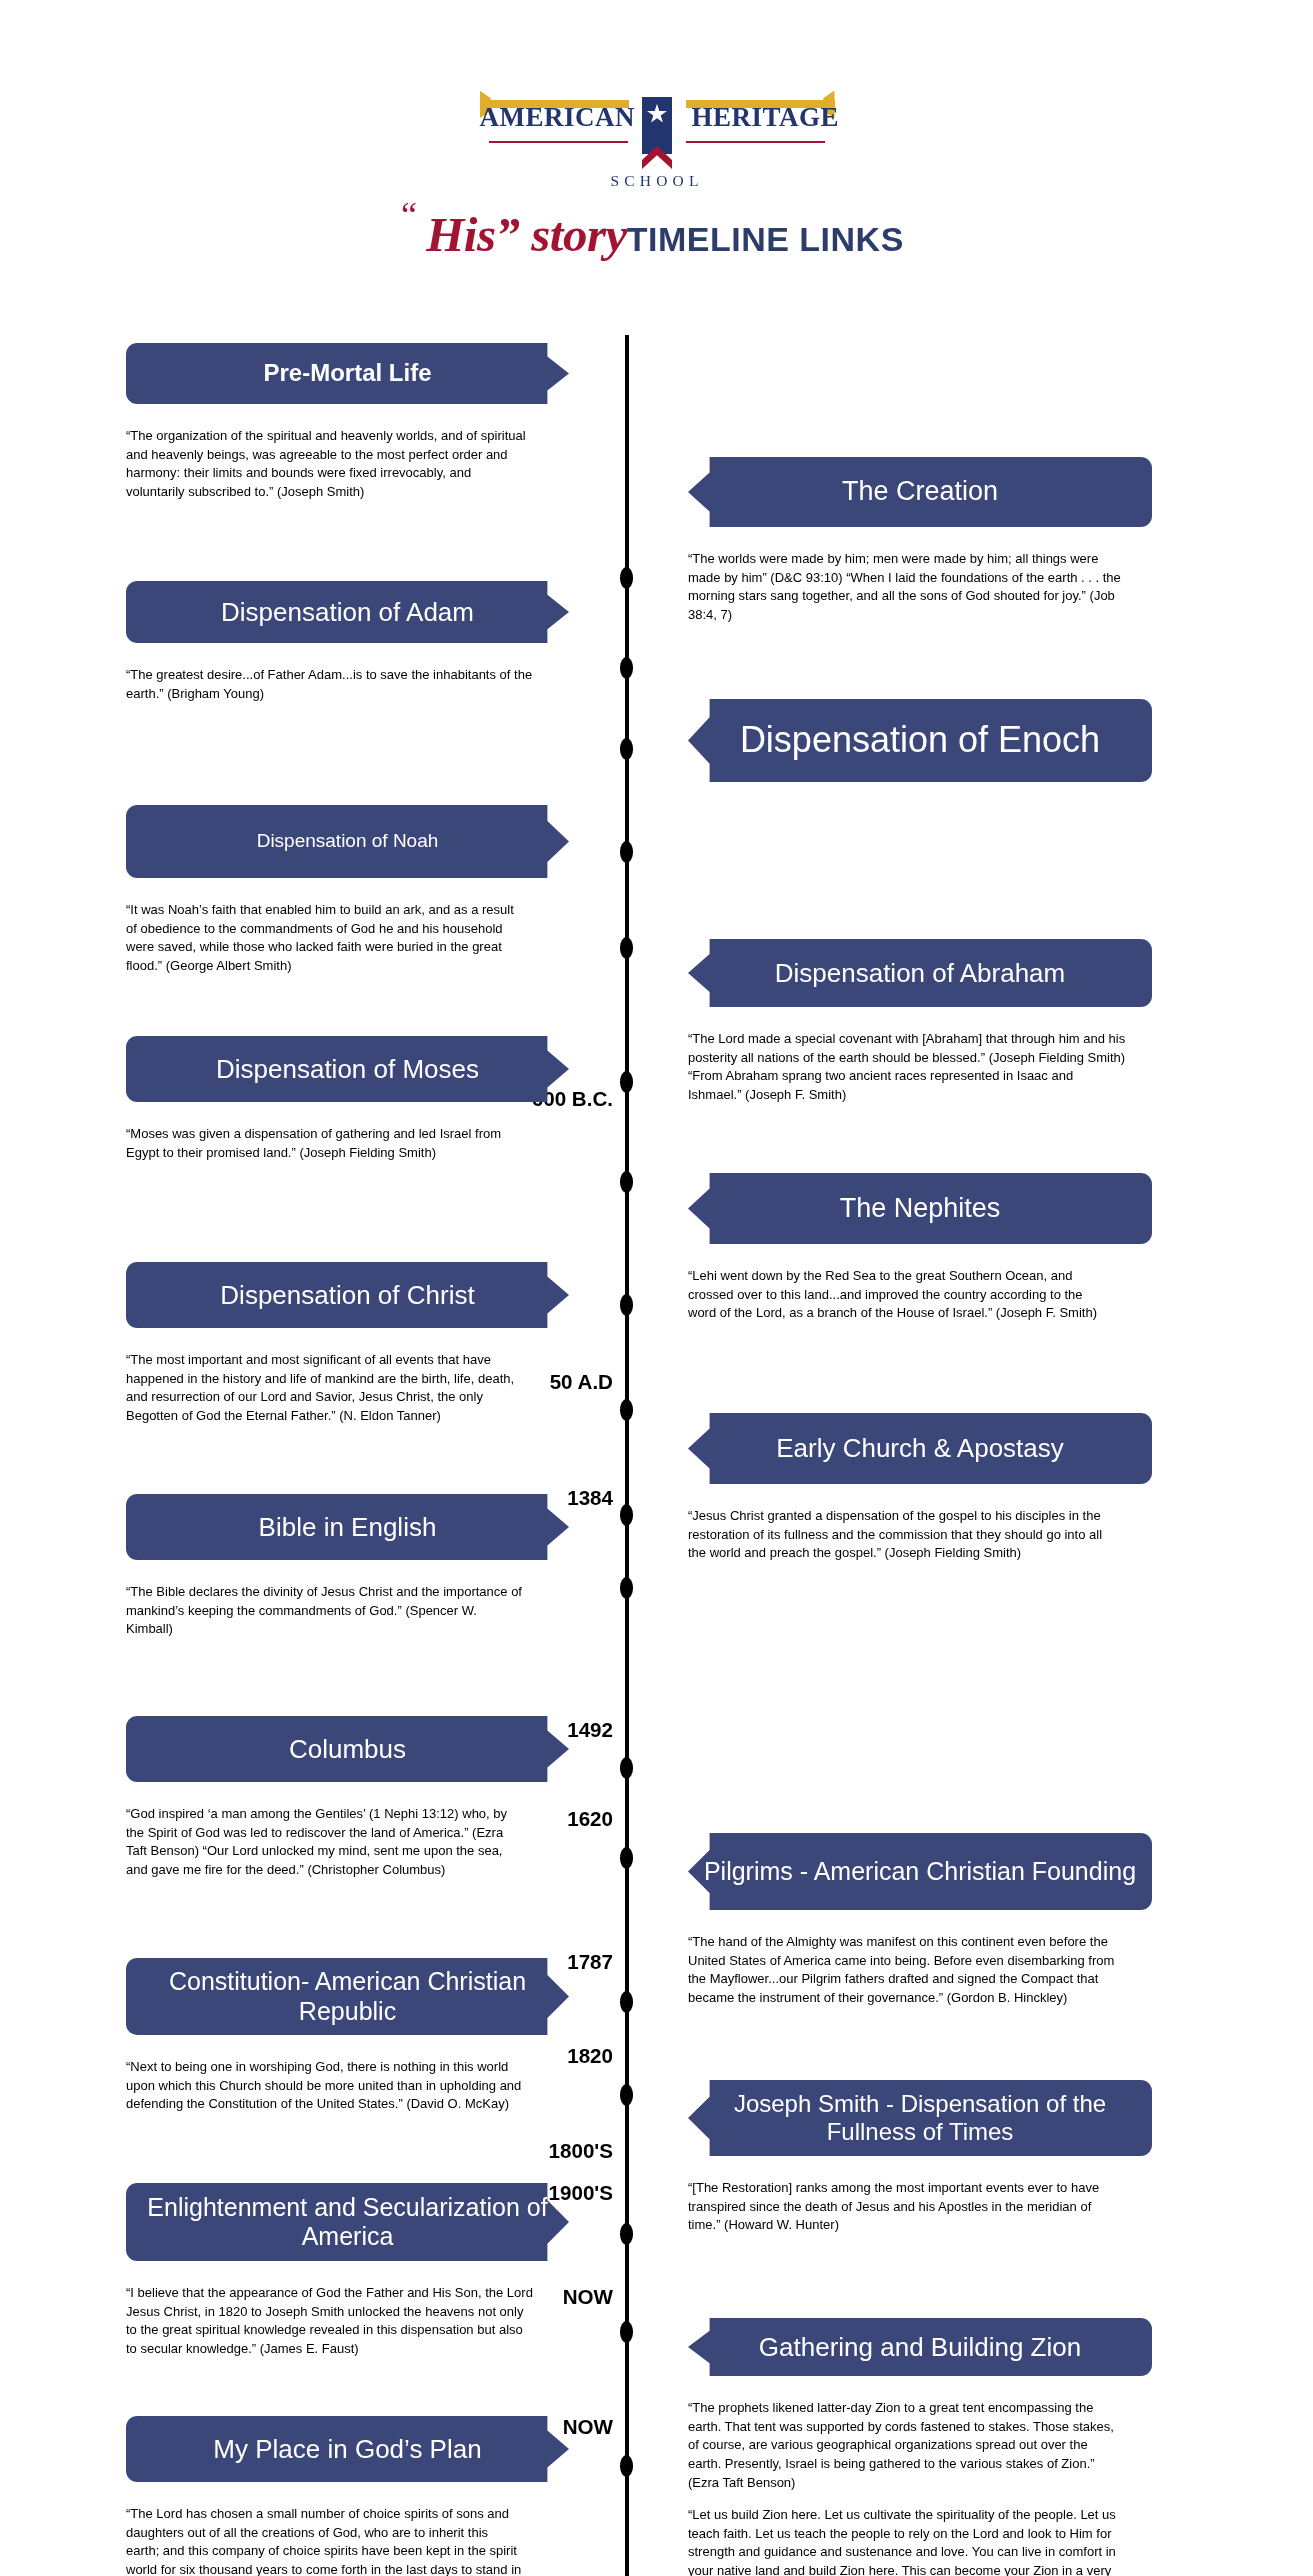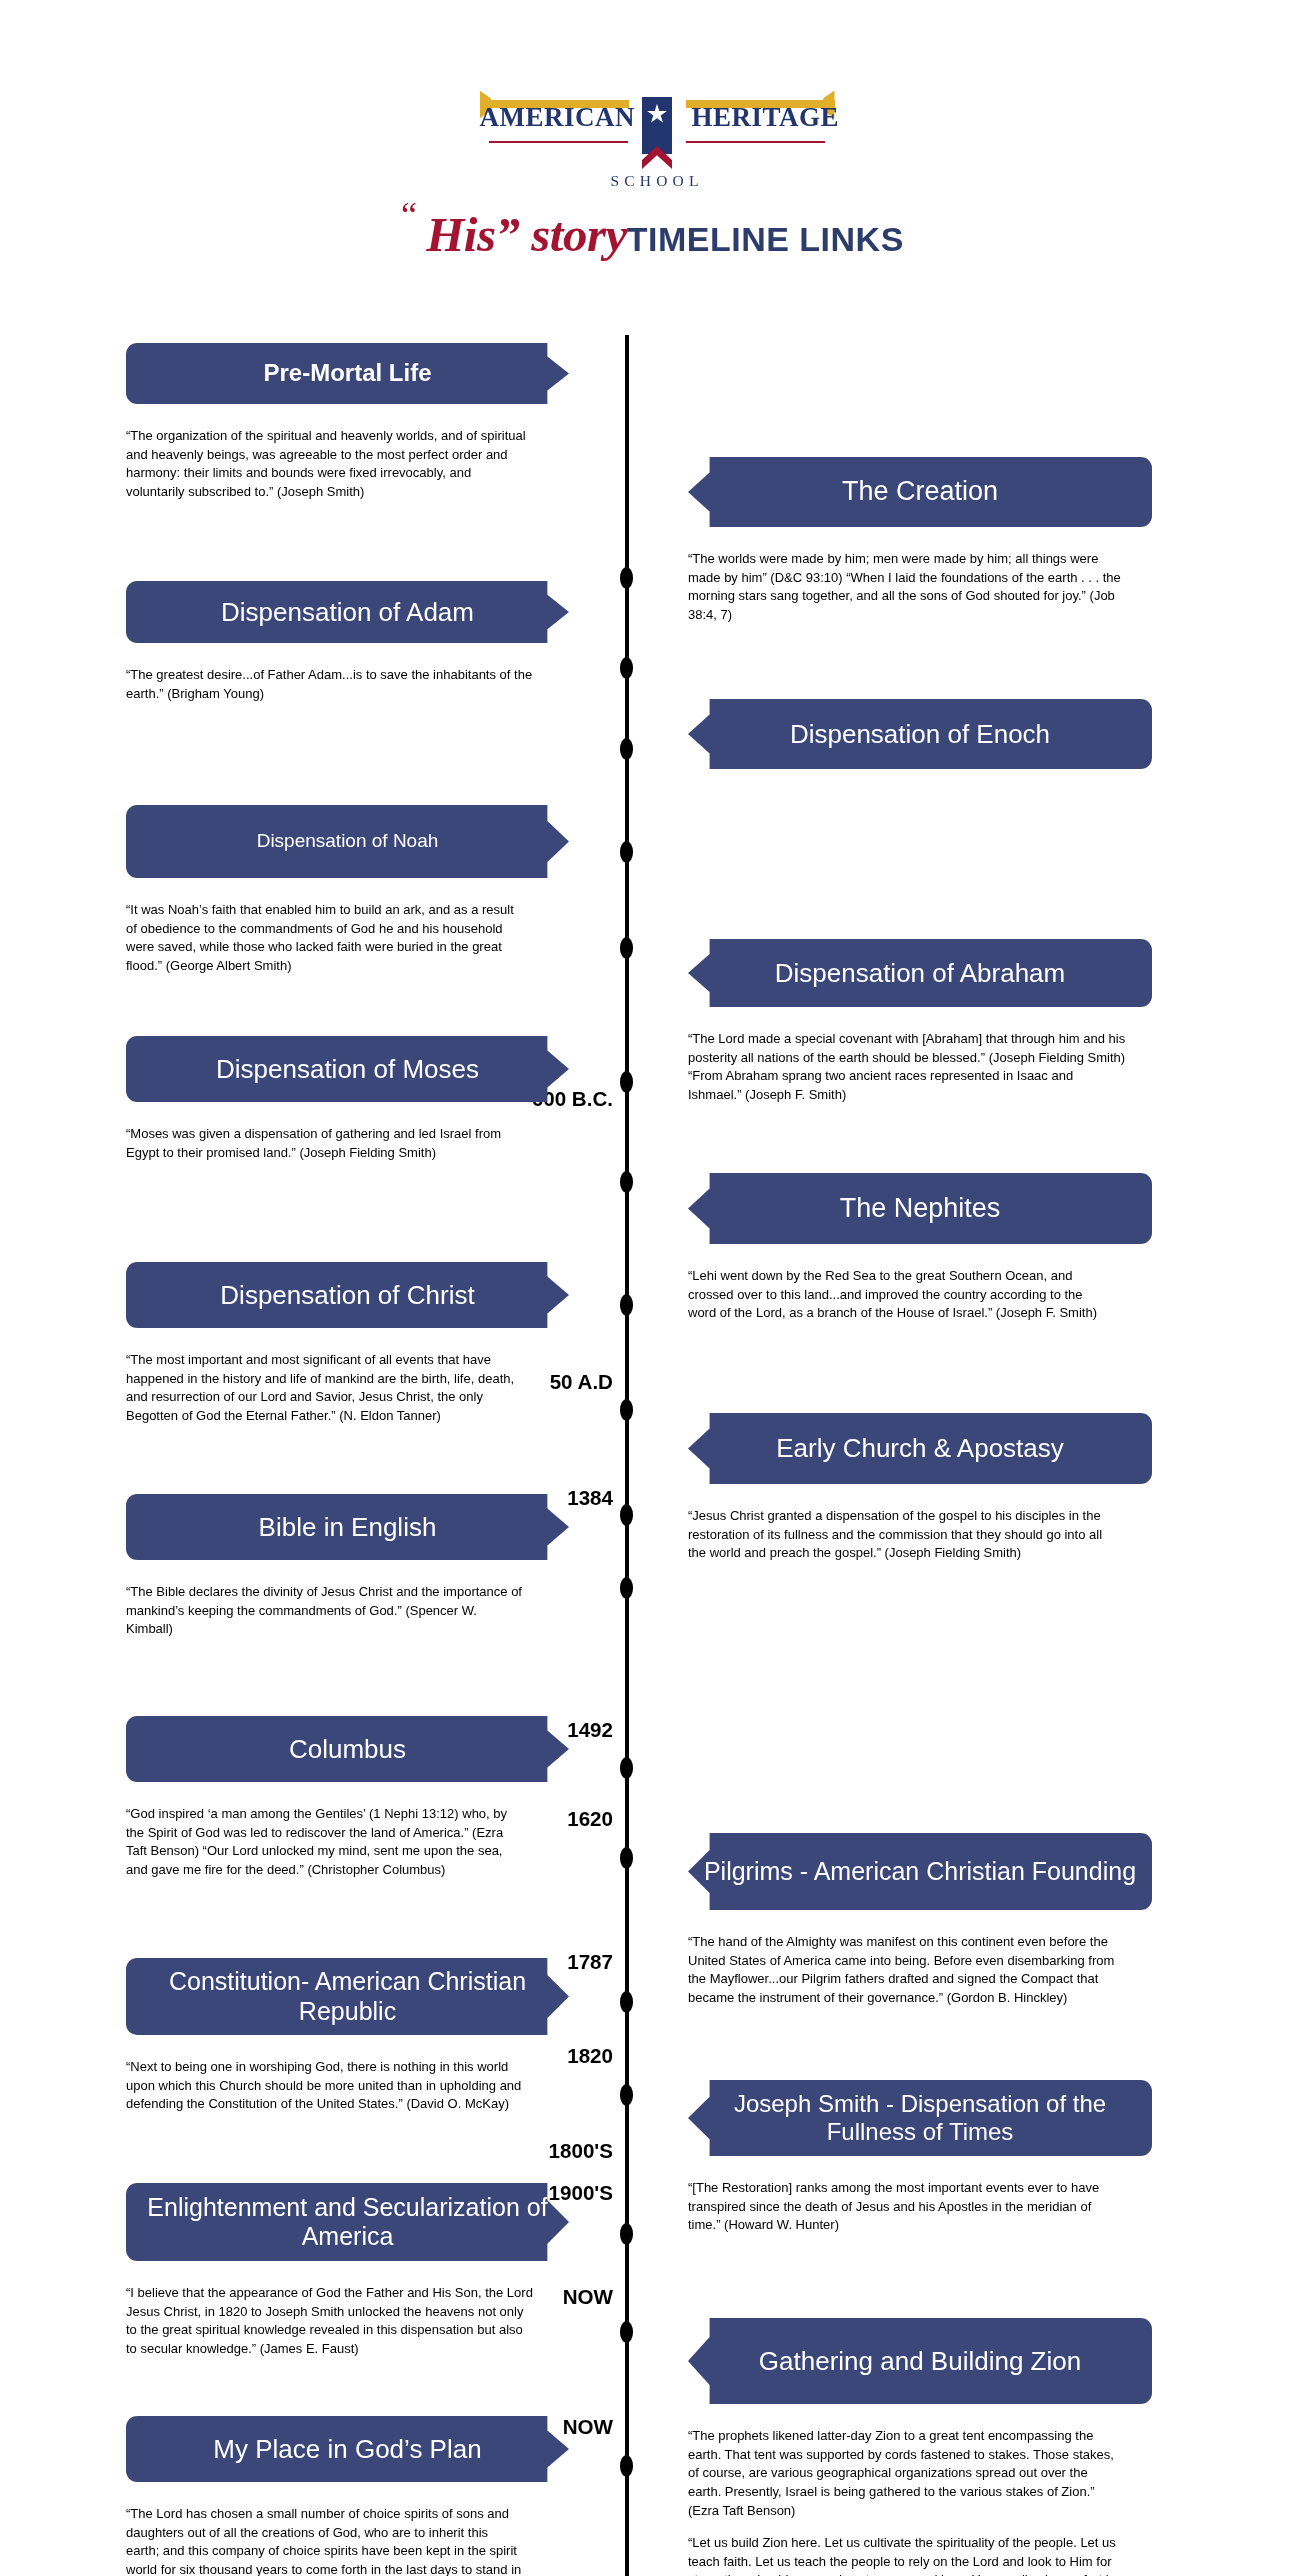--- a/index.html
+++ b/index.html
@@ -204,21 +204,21 @@
     <div class="banner point-left" style="height:70px; font-size:27px">The Creation</div>
     <div class="body-text" style="width:433px">“The worlds were made by him; men were made by him; all things were made by him” (D&amp;C 93:10) “When I laid the foundations of the earth . . . the morning stars sang together, and all the sons of God shouted for joy.” (Job 38:4, 7)</div>
   </div>
 
   <div class="card" style="left:126px; top:581px; width:443px">
     <div class="banner point-right" style="height:62px; font-size:26px">Dispensation of Adam</div>
     <div class="body-text" style="width:407px">“The greatest desire...of Father Adam...is to save the inhabitants of the earth.” (Brigham Young)</div>
   </div>
 
   <div class="card" style="left:688px; top:667px; width:464px">
-    <div class="banner point-left" style="height:70px; font-size:26px">Dispensation of Enoch</div>
+    <div class="banner point-left" style="height:83px; font-size:36px">Dispensation of Enoch</div>
   </div>
 
   <div class="card" style="left:126px; top:805px; width:443px">
     <div class="banner point-right" style="height:73px; font-size:19px">Dispensation of Noah</div>
     <div class="body-text" style="width:392px">“It was Noah’s faith that enabled him to build an ark, and as a result of obedience to the commandments of God he and his household were saved, while those who lacked faith were buried in the great flood.” (George Albert Smith)</div>
   </div>
 
   <div class="card" style="left:688px; top:907px; width:464px">
     <div class="banner point-left" style="height:68px; font-size:26px">Dispensation of Abraham</div>
     <div class="body-text" style="width:438px">“The Lord made a special covenant with [Abraham] that through him and his posterity all nations of the earth should be blessed.” (Joseph Fielding Smith) “From Abraham sprang two ancient races represented in Isaac and Ishmael.” (Joseph F. Smith)</div>
@@ -268,21 +268,21 @@
     <div class="banner point-left" style="height:76px; font-size:24px">Joseph Smith - Dispensation of the Fullness of Times</div>
     <div class="body-text" style="width:438px">“[The Restoration] ranks among the most important events ever to have transpired since the death of Jesus and his Apostles in the meridian of time.” (Howard W. Hunter)</div>
   </div>
 
   <div class="card" style="left:126px; top:2183px; width:443px">
     <div class="banner point-right" style="height:78px; font-size:25px">Enlightenment and Secularization of America</div>
     <div class="body-text" style="width:407px">“I believe that the appearance of God the Father and His Son, the Lord Jesus Christ, in 1820 to Joseph Smith unlocked the heavens not only to the great spiritual knowledge revealed in this dispensation but also to secular knowledge.” (James E. Faust)</div>
   </div>
 
   <div class="card" style="left:688px; top:2286px; width:464px">
-    <div class="banner point-left" style="height:86px; font-size:26px">Gathering and Building Zion</div>
+    <div class="banner point-left" style="height:58px; font-size:26px">Gathering and Building Zion</div>
     <div class="body-text" style="width:433px">
       <p>“The prophets likened latter-day Zion to a great tent encompassing the earth. That tent was supported by cords fastened to stakes. Those stakes, of course, are various geographical organizations spread out over the earth. Presently, Israel is being gathered to the various stakes of Zion.” (Ezra Taft Benson)</p>
       <p>“Let us build Zion here.  Let us cultivate the spirituality of the people. Let us teach faith.  Let us teach the people to rely on the Lord and look to Him for strength and guidance and sustenance and love.  You can live in comfort in your native land and build Zion here.  This can become your Zion in a very real sense.” (Gordon B. Hinckley)</p>
     </div>
   </div>
 
   <div class="card" style="left:126px; top:2416px; width:443px">
     <div class="banner point-right" style="height:66px; font-size:26px">My Place in God’s Plan</div>
     <div class="body-text" style="width:397px">
       <p>“The Lord has chosen a small number of choice spirits of sons and daughters out of all the creations of God, who are to inherit this earth; and this company of choice spirits have been kept in the spirit world for six thousand years to come forth in the last days to stand in the flesh in this last dispensation of the fullness of times, to organize the kingdom of God upon the earth, to build it up and to defend it.” (Wilford Woodruff)</p>

